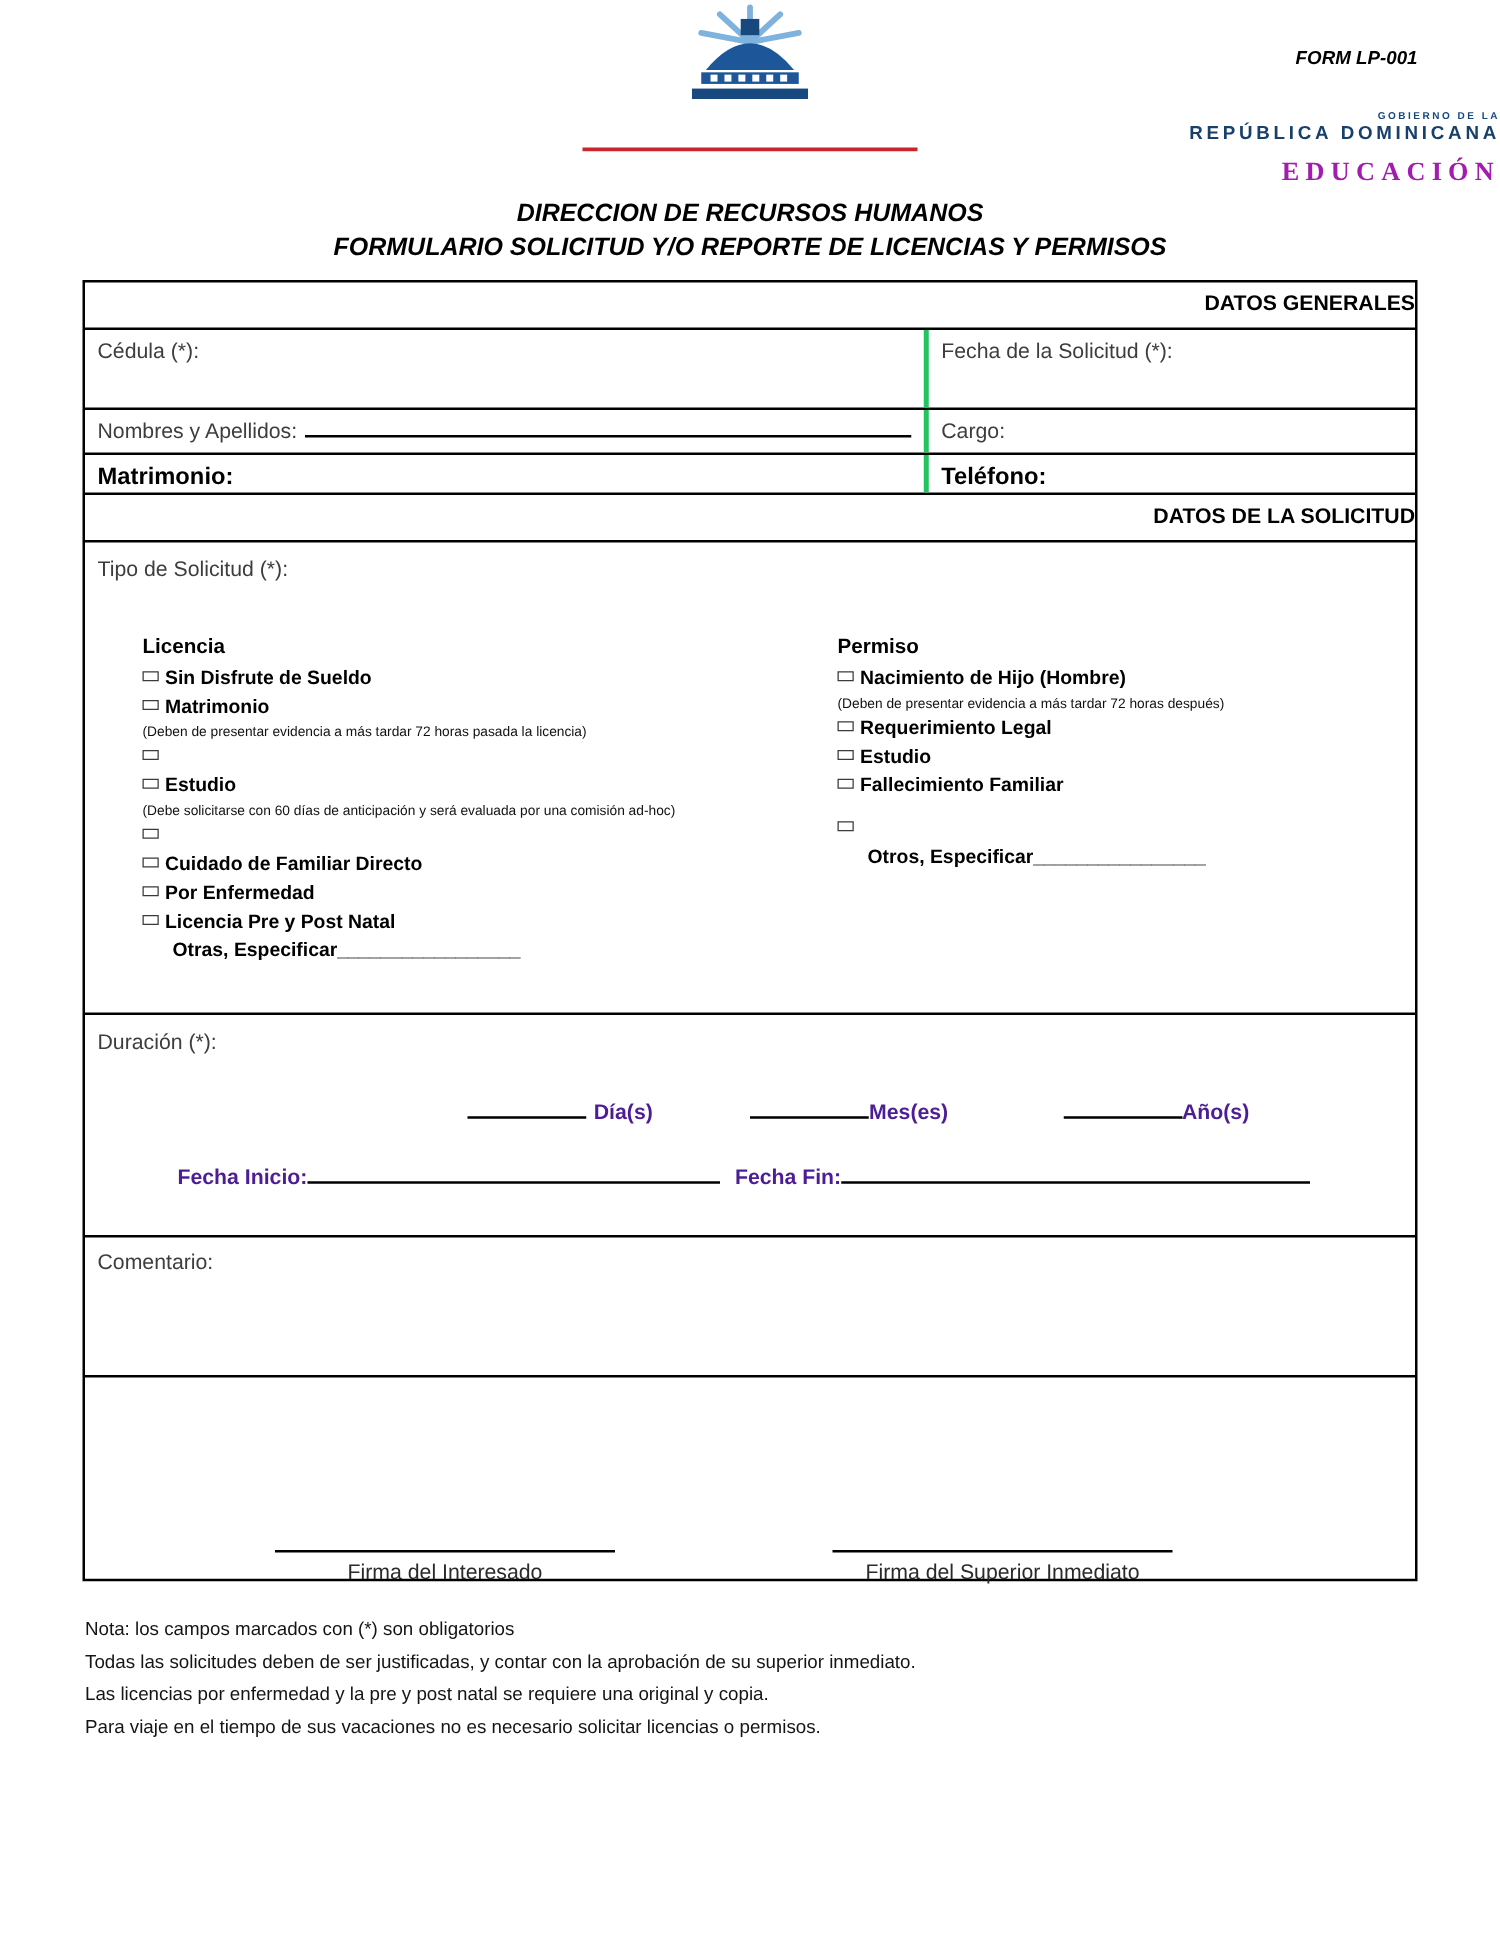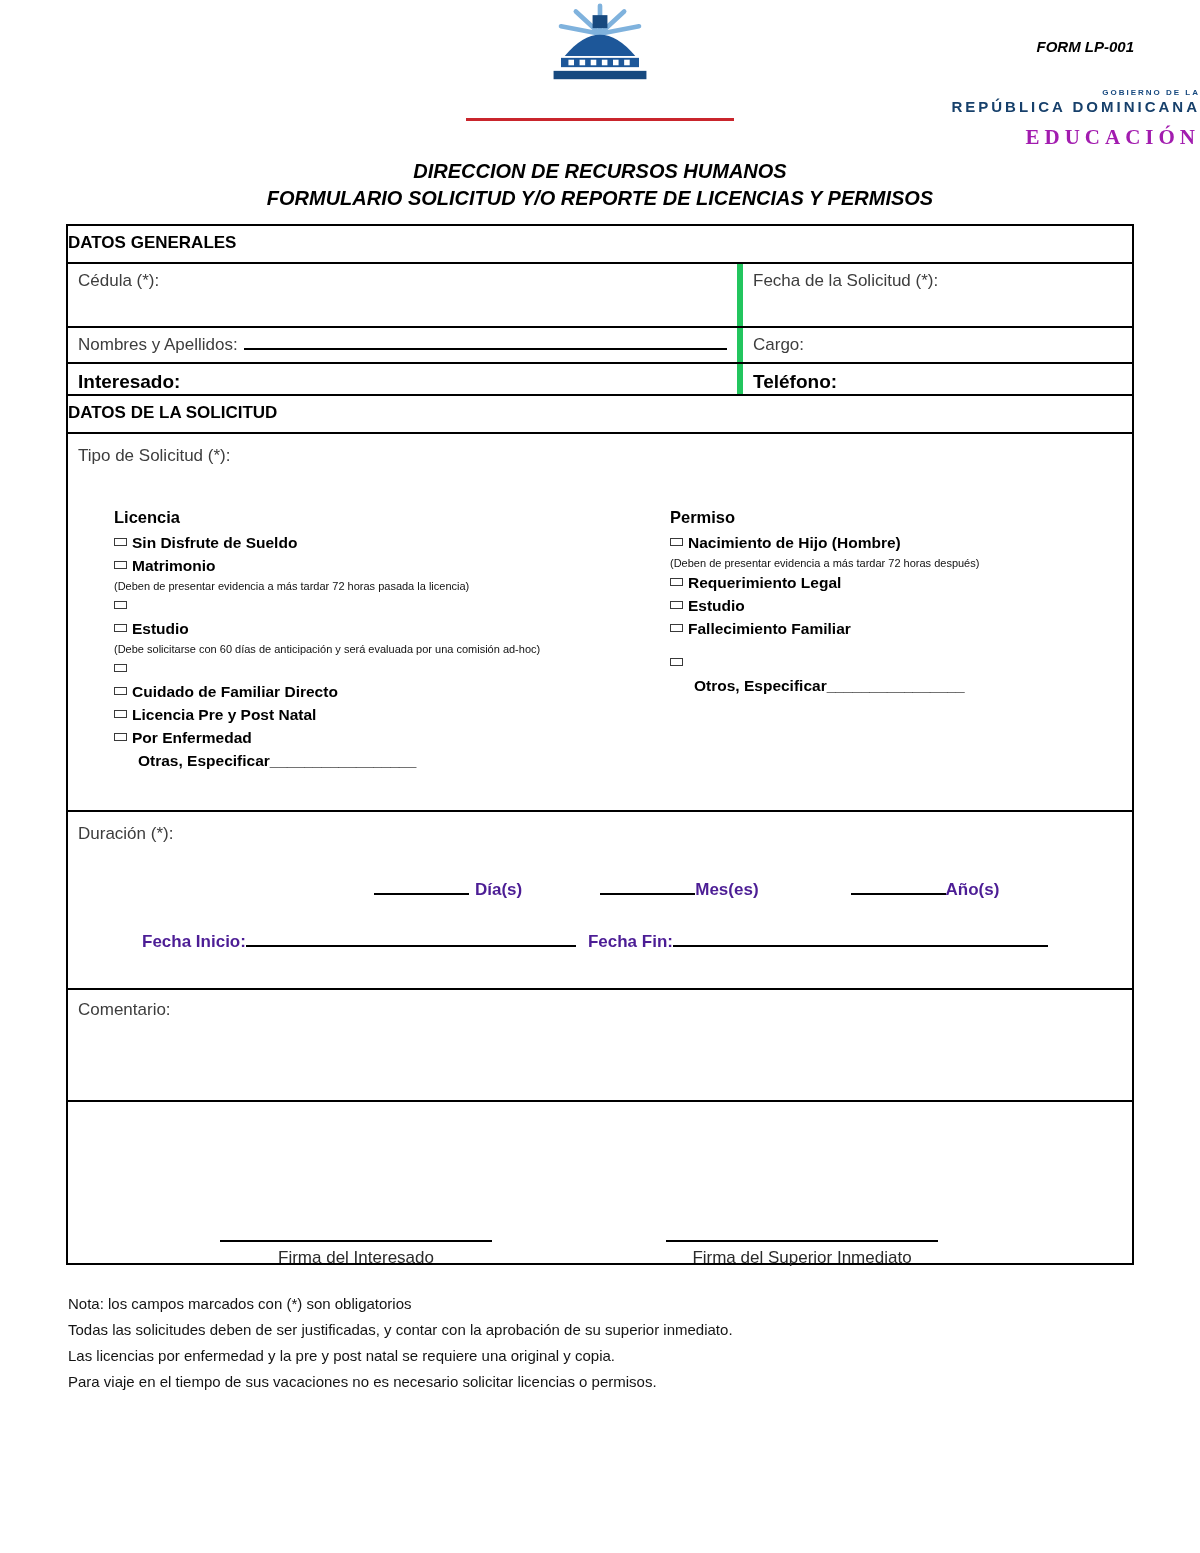--- a/index.html
+++ b/index.html
@@ -17,23 +17,23 @@
   .pais { font-size:15px; letter-spacing:3px; font-weight:bold; color:#17406b; margin-top:1px; }
   .redline { width:268px; height:3px; background:#c9252c; margin:3px auto 4px; }
   .institucion { font-family:"Liberation Serif", serif; font-size:21px; letter-spacing:5px; font-weight:bold; color:#a21caf; }
 
   .title-block { text-align:center; margin-top:8px; }
   .doc-title { font-weight:bold; font-style:italic; font-size:20px; line-height:27px; }
 
   .form-table { width:1068px; margin:12px auto 0; border:2px solid #000; }
   .row { border-top:2px solid #000; }
   .row:first-child { border-top:none; }
-  .section-header { text-align:left; font-weight:bold; font-size:17px; padding:7px 0 9px; }
+  .section-header { text-align:right; font-weight:bold; font-size:17px; padding:7px 0 9px; }
   .split { display:flex; align-items:stretch; }
-  .cl { width:675px; border-right:6px solid #22c55e; padding:7px 10px; }
+  .cl { width:675px; border-right:4px solid #22c55e; padding:7px 10px; }
   .cr { flex:1; padding:7px 10px; }
   .lbl { color:#3d3d3d; font-size:17px; }
   .bold-lbl { font-weight:bold; font-size:19px; color:#000; }
   .h-cedula { height:64px; }
   .h-nombres { height:36px; }
   .h-dep { height:32px; }
   .flexline { display:flex; align-items:baseline; }
   .underline-fill { flex:1; height:14px; border-bottom:2px solid #000; margin-left:6px; }
 
   .tipo-cell { height:378px; padding:12px 10px; overflow:hidden; }
@@ -123,21 +123,21 @@
         <span class="lbl">Nombres y Apellidos:</span>
         <span class="underline-fill"></span>
       </div>
       <div class="cr">
         <span class="lbl">Cargo:</span>
       </div>
     </div>
 
     <div class="row split h-dep">
       <div class="cl">
-        <span class="bold-lbl">Interesado:</span>
+        <span class="bold-lbl">Matrimonio:</span>
       </div>
       <div class="cr">
         <span class="bold-lbl">Teléfono:</span>
       </div>
     </div>
 
     <div class="row section-header">DATOS DE LA SOLICITUD</div>
 
     <div class="row tipo-cell">
       <div class="lbl">Tipo de Solicitud (*):</div>
@@ -159,24 +159,24 @@
             <span class="chk"></span><span>Estudio</span>
           </div>
           <div class="small-note">(Debe solicitarse con 60 días de anticipación y será evaluada por una comisión ad-hoc)</div>
           <div class="chk-line">
             <span class="chk"></span>
           </div>
           <div class="chk-line">
             <span class="chk"></span><span>Cuidado de Familiar Directo</span>
           </div>
           <div class="chk-line">
+            <span class="chk"></span><span>Por Enfermedad</span>
+          </div>
+          <div class="chk-line">
             <span class="chk"></span><span>Licencia Pre y Post Natal</span>
-          </div>
-          <div class="chk-line">
-            <span class="chk"></span><span>Por Enfermedad</span>
           </div>
           <div class="chk-line indent">Otras, Especificar_________________</div>
         </div>
 
         <div class="col-per">
           <div class="col-head">Permiso</div>
           <div class="chk-line">
             <span class="chk"></span><span>Nacimiento de Hijo (Hombre)</span>
           </div>
           <div class="small-note">(Deben de presentar evidencia a más tardar 72 horas después)</div>

